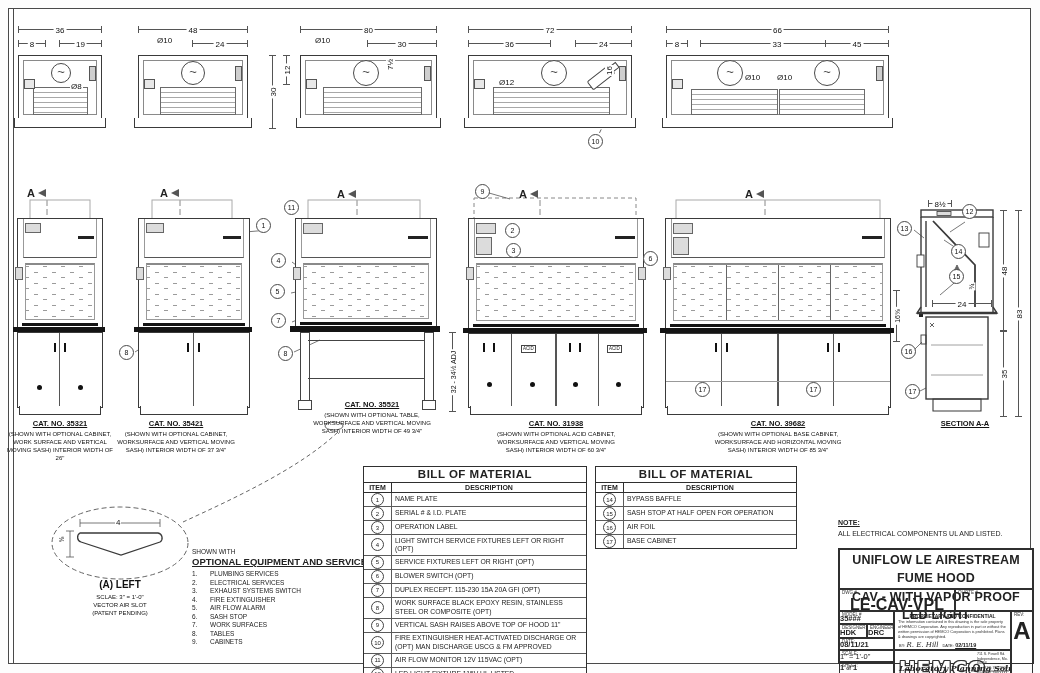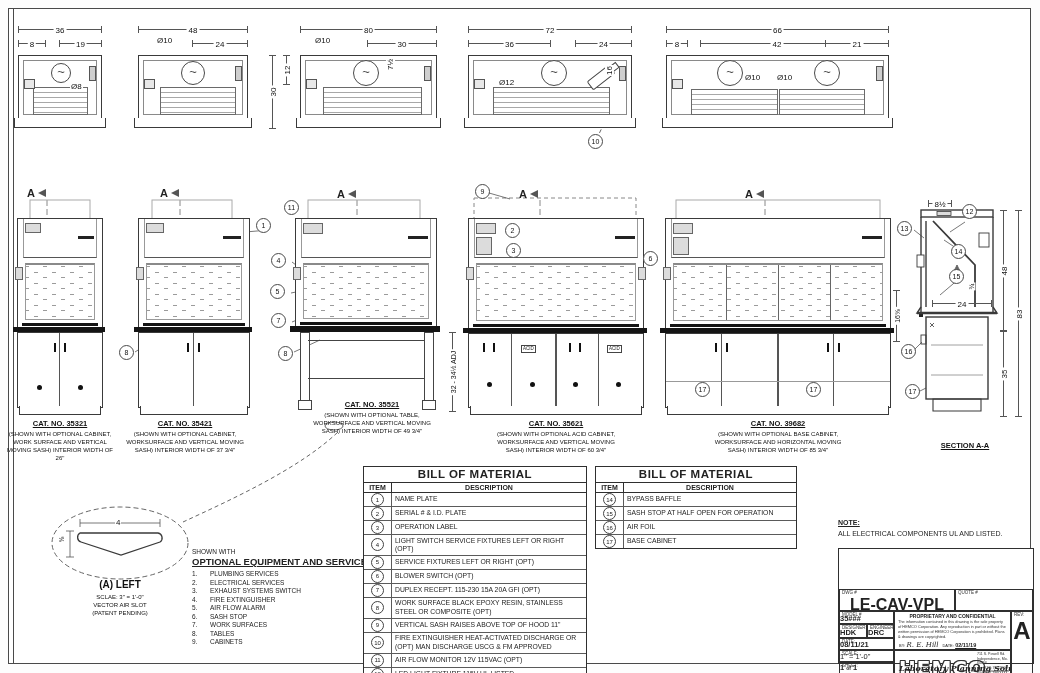--- a/index.html
+++ b/index.html
@@ -214,24 +214,24 @@
 <span class="flabel" style="left:498px;top:78px">Ø12</span>
 <span class="flabel v" style="left:604px;top:66px">16</span>
 
 <div class="dim" style="left:666px;top:26px;width:221px">
     <span class="dlabel">66</span>
   </div>
 <div class="dim" style="left:666px;top:40px;width:20px">
     <span class="dlabel">8</span>
   </div>
 <div class="dim" style="left:700px;top:40px;width:152px">
-    <span class="dlabel">42</span>
+    <span class="dlabel">33</span>
   </div>
 <div class="dim" style="left:825px;top:40px;width:62px">
-    <span class="dlabel">21</span>
+    <span class="dlabel">45</span>
   </div>
 <span class="flabel" style="left:744px;top:73px">Ø10</span>
 <span class="flabel" style="left:776px;top:73px">Ø10</span>
 
 <div class="amark" style="left:27px;top:187px">
     <span>A</span>
     <span class="aflag"></span>
   </div>
 <div class="amark" style="left:160px;top:187px">
     <span>A</span>
@@ -280,21 +280,21 @@
   <div class="sash speckle" style="left:7px;top:44px;right:7px;bottom:8px"></div>
   <div class="worktop" style="left:4px;bottom:2px;right:4px;height:3px"></div>
 </div>
 <div class="worktop" style="left:134px;top:327px;width:118px;height:5px"></div>
 <div class="cab" style="left:138px;top:332px;width:110px;height:74px">
   <div class="vline" style="left:54px"></div>
   <div class="handle" style="left:48px;top:10px"></div>
   <div class="handle" style="left:59px;top:10px"></div>
 </div>
 <div class="kick" style="left:140px;top:406px;width:106px;height:8px"></div>
-<div class="caption" style="left:125px;top:419px;width:120px">
+<div class="caption" style="left:116px;top:419px;width:120px">
   <span class="cat">CAT. NO. 35421</span>
   <span>(SHOWN WITH OPTIONAL CABINET, WORKSURFACE AND VERTICAL MOVING SASH) INTERIOR WIDTH OF 37 3/4"</span>
 </div>
 
 <div class="hood" style="left:295px;top:218px;width:140px;height:108px">
   <div class="toppanel"></div>
   <div class="vent" style="left:7px;top:4px;width:18px;height:9px"></div>
   <div class="led" style="right:8px;top:17px;width:20px"></div>
   <div class="vent" style="left:-3px;top:48px;width:6px;height:11px"></div>
   <div class="sash speckle" style="left:7px;top:44px;right:7px;bottom:8px"></div>
@@ -336,21 +336,21 @@
   <div class="handle" style="left:100px;top:9px"></div>
   <div class="handle" style="left:110px;top:9px"></div>
   <div class="acid" style="left:138px;top:11px">ACID</div>
   <div class="knob" style="left:18px;top:48px"></div>
   <div class="knob" style="left:61px;top:48px"></div>
   <div class="knob" style="left:104px;top:48px"></div>
   <div class="knob" style="left:147px;top:48px"></div>
 </div>
 <div class="kick" style="left:470px;top:406px;width:170px;height:8px"></div>
 <div class="caption" style="left:492px;top:419px;width:128px">
-  <span class="cat">CAT. NO. 35621</span>
+  <span class="cat">CAT. NO. 31938</span>
   <span>(SHOWN WITH OPTIONAL ACID CABINET, WORKSURFACE AND VERTICAL MOVING SASH) INTERIOR WIDTH OF 60 3/4"</span>
 </div>
 
 <div class="hood" style="left:665px;top:218px;width:224px;height:110px">
   <div class="toppanel"></div>
   <div class="vent" style="left:7px;top:4px;width:18px;height:9px"></div>
   <div class="vent" style="left:7px;top:18px;width:14px;height:16px"></div>
   <div class="led" style="right:8px;top:17px;width:20px"></div>
   <div class="vent" style="left:-3px;top:48px;width:6px;height:11px"></div>
   <div class="sash speckle" style="left:7px;top:44px;right:7px;bottom:8px">
@@ -410,21 +410,21 @@
   </div>
 <div class="dimv" style="left:1000px;top:210px;height:120px">
     <span class="dlabel">48</span>
   </div>
 <div class="dimv" style="left:1000px;top:330px;height:85px">
     <span class="dlabel">35</span>
   </div>
 <div class="dimv" style="left:1015px;top:210px;height:205px">
     <span class="dlabel">83</span>
   </div>
-<div class="caption" style="left:920px;top:441px;width:90px">
+<div class="caption" style="left:920px;top:419px;width:90px">
   <span class="cat">SECTION A-A</span>
 </div>
 
 <span class="balloon" style="left:256px;top:218px">1</span>
 <span class="balloon" style="left:284px;top:200px">11</span>
 <span class="balloon" style="left:271px;top:253px">4</span>
 <span class="balloon" style="left:270px;top:284px">5</span>
 <span class="balloon" style="left:271px;top:313px">7</span>
 <span class="balloon" style="left:119px;top:345px">8</span>
 <span class="balloon" style="left:278px;top:346px">8</span>
@@ -612,20 +612,24 @@
       <div class="c2">BASE CABINET</div>
     </div>
 </div>
 
 <div class="note" style="left:838px;top:518px;width:190px">
   <u>NOTE:</u><br>
   <span>ALL ELECTRICAL COMPONENTS UL AND LISTED.</span>
 </div>
 
 <div class="tb">
+  <div class="cell" style="left:0;top:0;width:194px;height:40px">
+    <div class="big-title">UNIFLOW LE AIRESTREAM FUME HOOD</div>
+    <div class="big-title">CAV - WITH VAPOR PROOF LED LIGHT</div>
+  </div>
   <div class="cell" style="left:0;top:40px;width:116px;height:22px">
     <span class="tiny">DWG #</span>
     <div class="dwg">LE-CAV-VPL</div>
   </div>
   <div class="cell" style="left:116px;top:40px;width:78px;height:22px">
     <span class="tiny">QUOTE #</span>
   </div>
   <div class="cell" style="left:0;top:62px;width:55px;height:13px">
     <span class="tiny">MODEL #</span>
       <span class="val" style="margin-top:-4px">35###</span>

